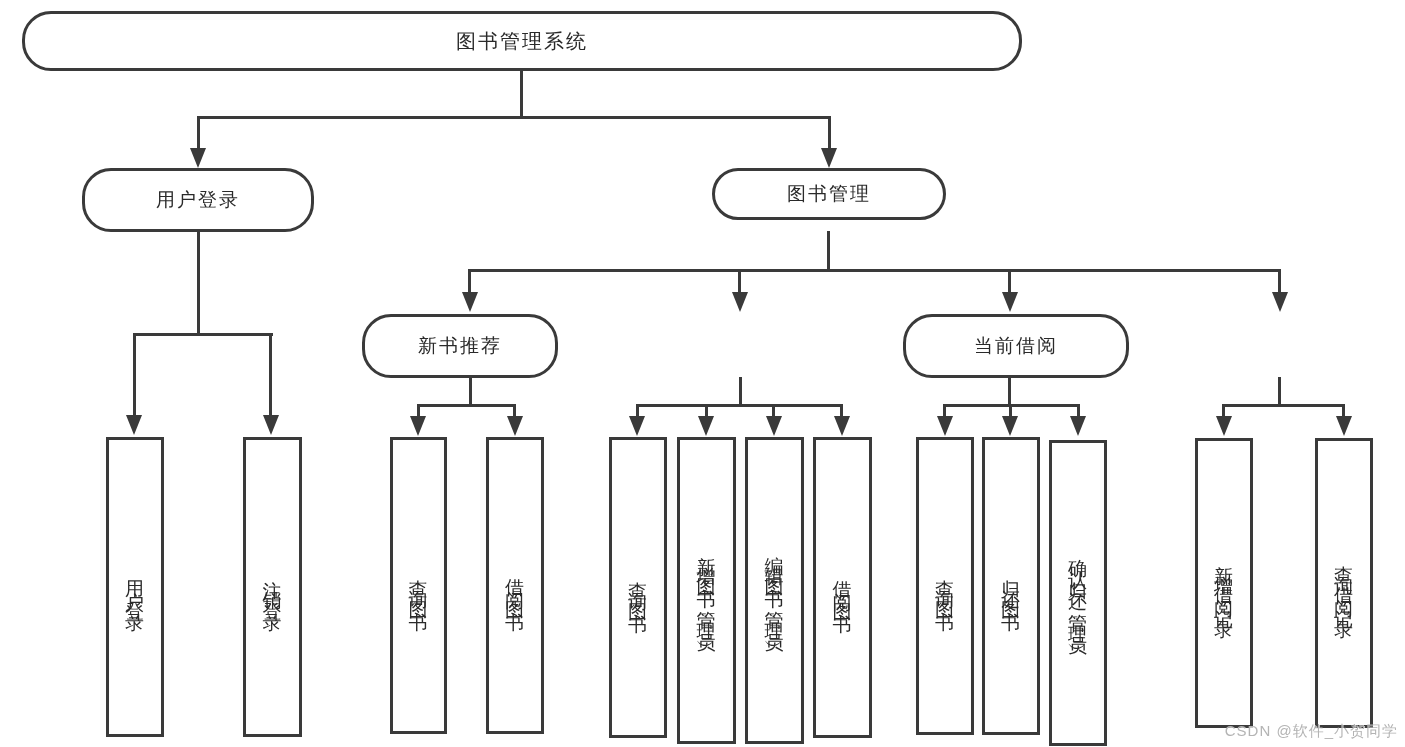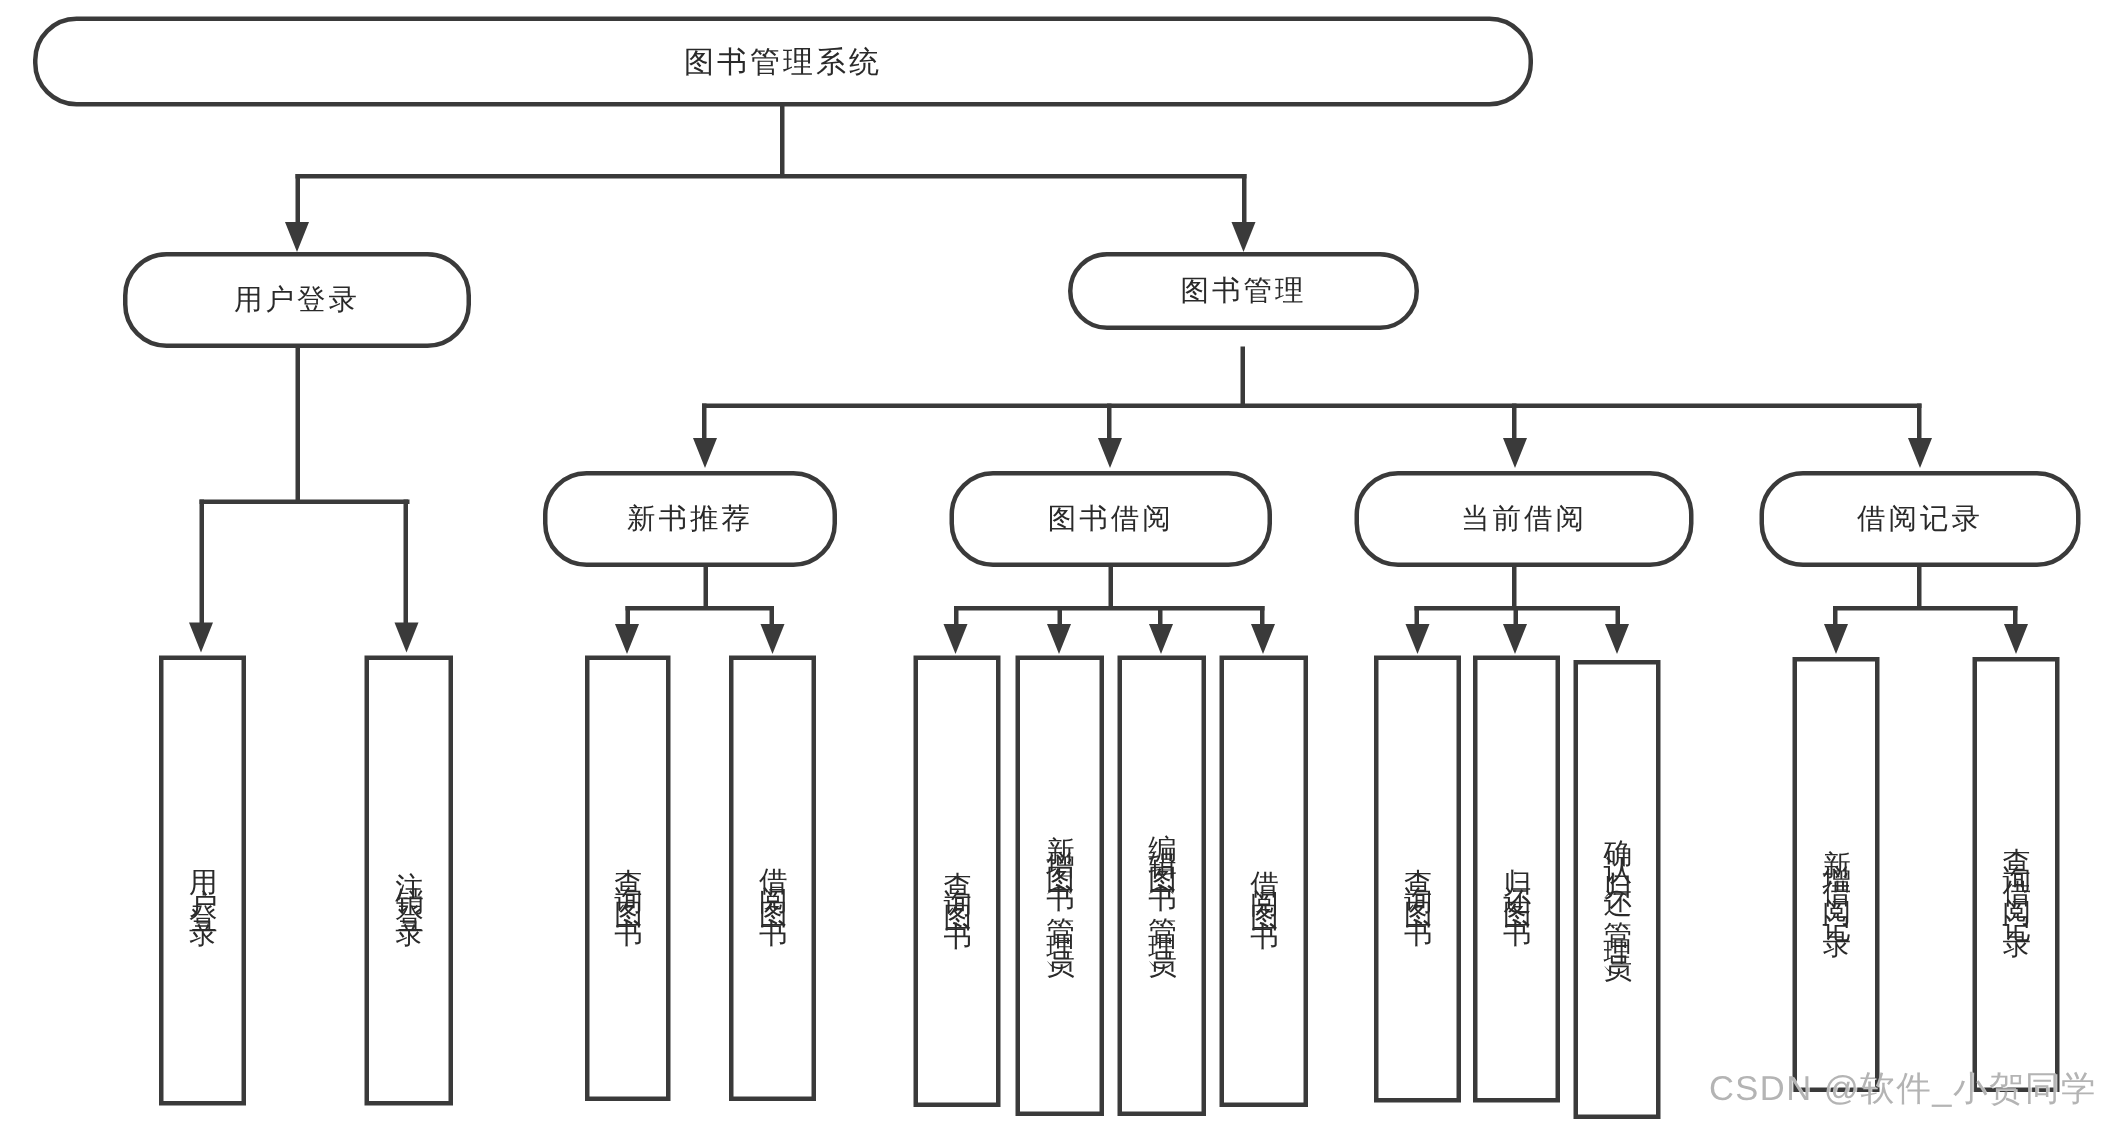--- a/index.html
+++ b/index.html
@@ -38,21 +38,21 @@
   .vl{position:absolute;width:3px;background:var(--line);}
   .ah{
     position:absolute;width:0;height:0;
     border-left:8px solid transparent;
     border-right:8px solid transparent;
     border-top:20px solid var(--line);
   }
   .watermark{
     position:absolute;
     right:7px;bottom:6px;
-    font-size:23px;
+    font-size:15px;
     color:var(--watermark);
     text-shadow:1px 1px 0 rgba(255,255,255,.7);
     letter-spacing:1px;
     z-index:10;
     white-space:nowrap;
   }
 </style>
 </head>
 <body>
 
@@ -90,28 +90,22 @@
   <div class="vl" style="left:738px;top:269px;height:25px"></div>
   <div class="ah" style="left:732px;top:292px"></div>
   <div class="vl" style="left:1008px;top:269px;height:25px"></div>
   <div class="ah" style="left:1002px;top:292px"></div>
   <div class="vl" style="left:1278px;top:269px;height:25px"></div>
   <div class="ah" style="left:1272px;top:292px"></div>
 
   <div class="box h" style="left:362px;top:314px;width:196px;height:64px">
     <span>新书推荐</span>
   </div>
-  <div class="box h" style="left:633px;top:314px;width:215px;height:64px">
-    <span>图书借阅</span>
-  </div>
   <div class="box h" style="left:903px;top:314px;width:226px;height:64px">
     <span>当前借阅</span>
-  </div>
-  <div class="box h" style="left:1173px;top:314px;width:214px;height:64px">
-    <span>借阅记录</span>
   </div>
 
   <div class="vl" style="left:469px;top:377px;height:29px"></div>
   <div class="hl" style="left:417px;top:404px;width:99px"></div>
   <div class="vl" style="left:417px;top:404px;height:14px"></div>
   <div class="ah" style="left:410px;top:416px"></div>
   <div class="vl" style="left:513px;top:404px;height:14px"></div>
   <div class="ah" style="left:507px;top:416px"></div>
 
   <div class="vl" style="left:739px;top:377px;height:29px"></div>

